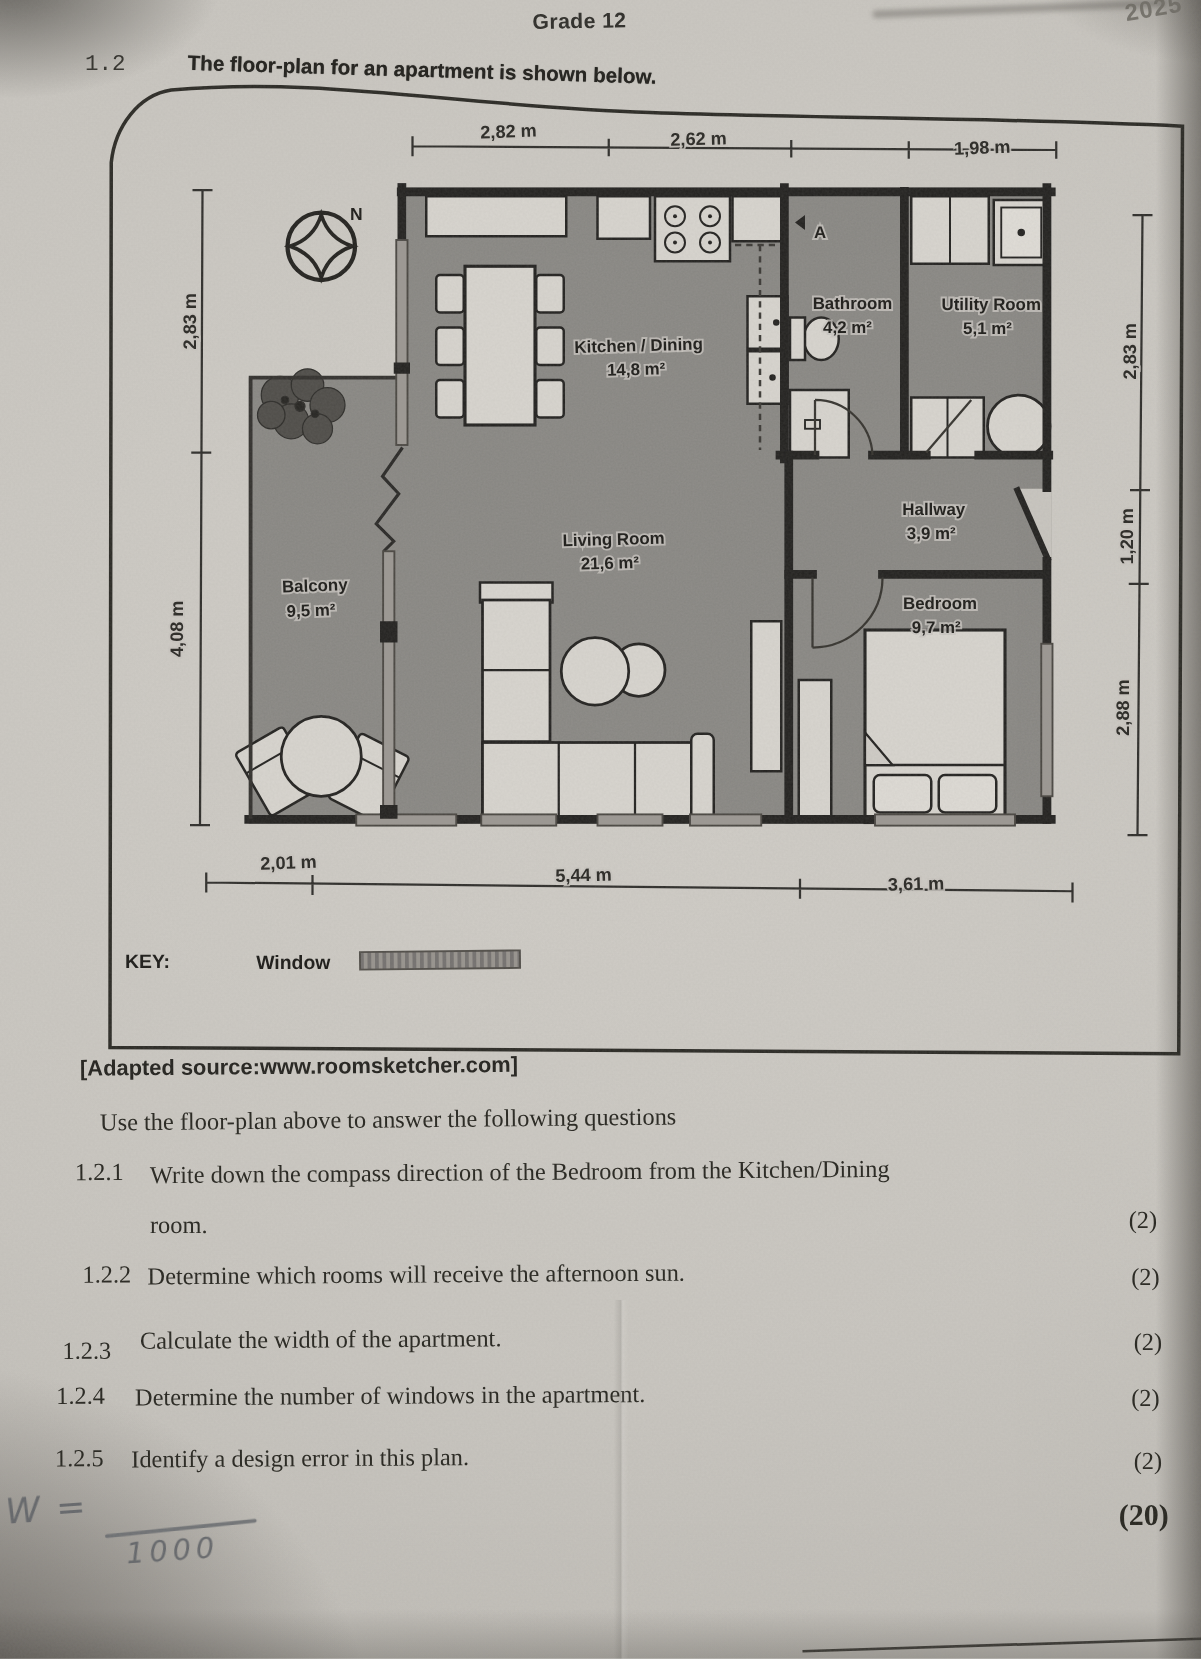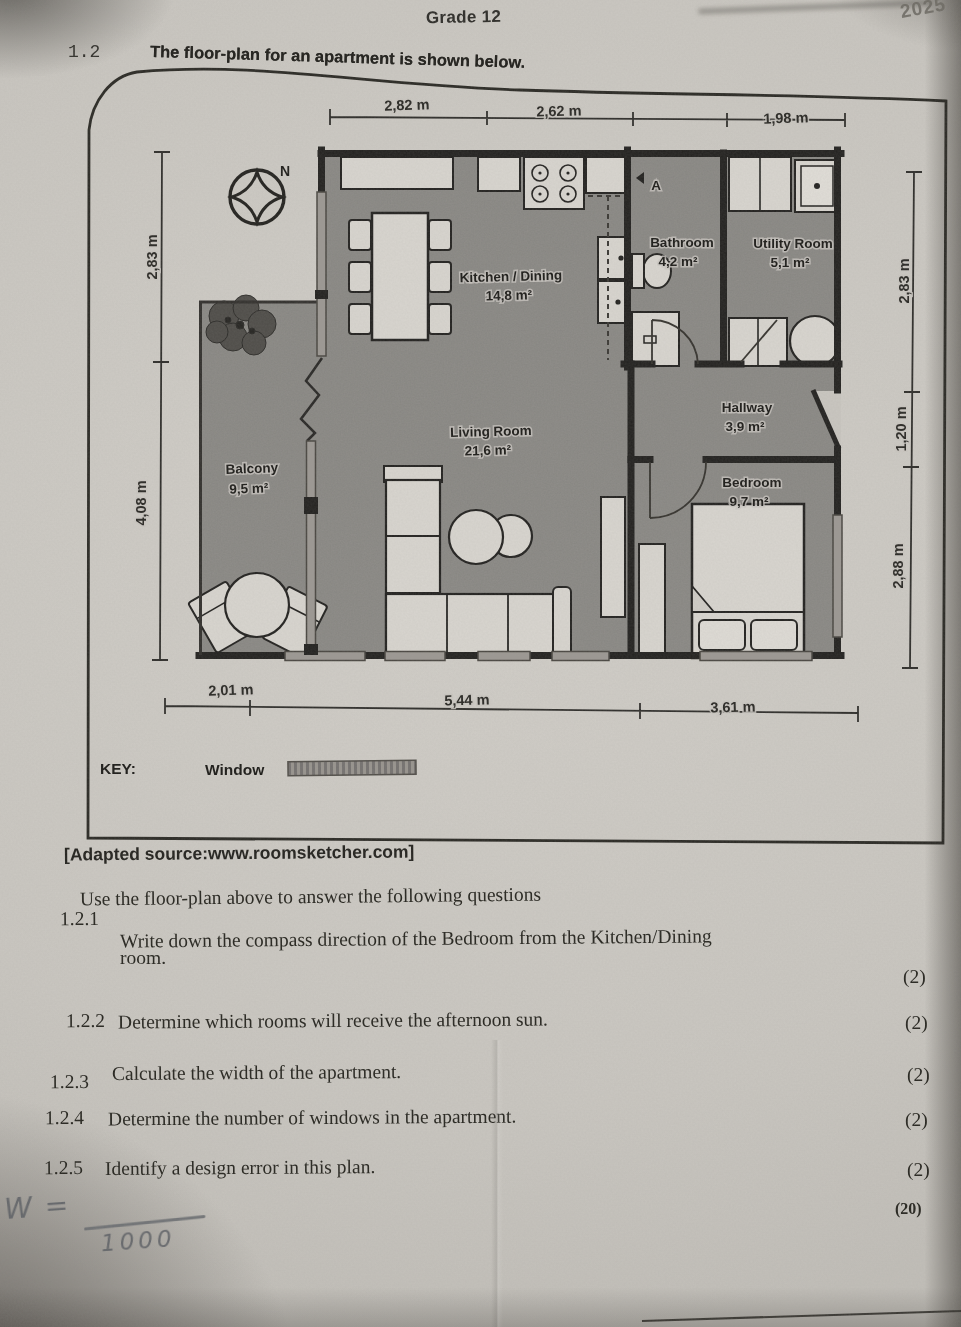--- a/index.html
+++ b/index.html
@@ -22,21 +22,21 @@
   .smudge{left:698px;top:4px;width:235px;height:6px;background:rgba(62,59,53,.34);
     filter:blur(2px);transform:rotate(-2.2deg);border-radius:3px;}
   .qnum-main{left:68px;top:42px;font-family:Liberation Mono, monospace;font-size:18px;color:#32312c;}
   .fig-title{left:150px;top:49px;width:480px;font-size:16.5px;font-weight:700;color:#201f1b;
     transform:rotate(1.7deg);text-shadow:0 0 .6px rgba(32,31,27,.85);}
   .source{left:64px;top:843px;font-size:17.5px;font-weight:600;color:#23221e;transform:rotate(-.5deg);}
   .instruction{left:80px;top:886px;font-family:"Liberation Serif",serif;font-size:19.5px;color:#26251f;
     transform:rotate(-.6deg);}
   .q-row span{position:absolute;font-family:"Liberation Serif",serif;font-size:19.5px;color:#26251f;white-space:nowrap;}
   .marks{font-family:"Liberation Serif",serif;font-size:19.5px;color:#26251f;position:absolute;}
-  .total{font-weight:700;font-size:16px;}
+  .total{font-weight:700;font-size:24px;}
   .handwriting{left:0;top:1183px;width:240px;height:90px;transform:rotate(-4deg);
     color:#5d6065;opacity:.88;filter:blur(.3px);}
   .hw-w{position:absolute;left:6px;top:2px;font-family:"DejaVu Sans",sans-serif;
     font-style:italic;font-size:28px;letter-spacing:2px;}
   .hw-bar{position:absolute;left:84px;top:40px;width:122px;height:3px;background:#696c70;
     border-radius:2px;transform:rotate(-2deg);}
   .hw-den{position:absolute;left:100px;top:46px;font-family:"DejaVu Sans",sans-serif;
     font-style:italic;font-size:23px;letter-spacing:4px;}
   .crease{left:491px;top:1040px;width:12px;height:287px;
     background:linear-gradient(90deg,rgba(70,68,64,0),rgba(70,68,64,.14) 45%,rgba(255,255,255,.10) 60%,rgba(70,68,64,0));}
@@ -278,23 +278,23 @@
   </g>
 
   <path d="M642,1321 L961,1311" stroke="#3a3833" stroke-width="2.2" fill="none"></path>
 </svg>
 
 <div class="abs source">[Adapted source:www.roomsketcher.com]</div>
 <div class="abs instruction">Use the floor-plan above to answer the following questions</div>
 
 <div>
   <div class="q-row">
-    <span class="abs" style="left:60px;top:908px;transform:rotate(-.5deg)">1.2.1</span>
+    <span class="abs" style="left:60px;top:928px;transform:rotate(-.5deg)">1.2.1</span>
     <span class="abs" style="left:120px;top:928px;transform:rotate(-.5deg)">Write down the compass direction of the Bedroom from the Kitchen/Dining</span>
-    <span class="abs" style="left:120px;top:947px">room.</span>
+    <span class="abs" style="left:120px;top:970px">room.</span>
     <span class="marks" style="left:903px;top:966px">(2)</span>
   </div>
   <div class="q-row">
     <span class="abs" style="left:66px;top:1010px;transform:rotate(-.4deg)">1.2.2</span>
     <span class="abs" style="left:118px;top:1010px;transform:rotate(-.4deg)">Determine which rooms will receive the afternoon sun.</span>
     <span class="marks" style="left:905px;top:1012px">(2)</span>
   </div>
   <div class="q-row">
     <span class="abs" style="left:50px;top:1071px;transform:rotate(-.4deg)">1.2.3</span>
     <span class="abs" style="left:112px;top:1062px;transform:rotate(-.4deg)">Calculate the width of the apartment.</span>

